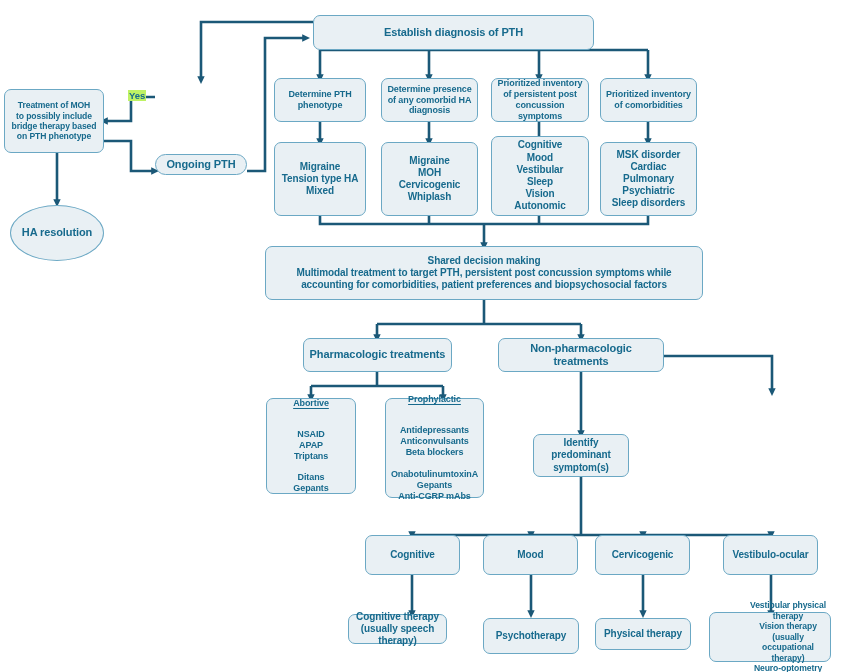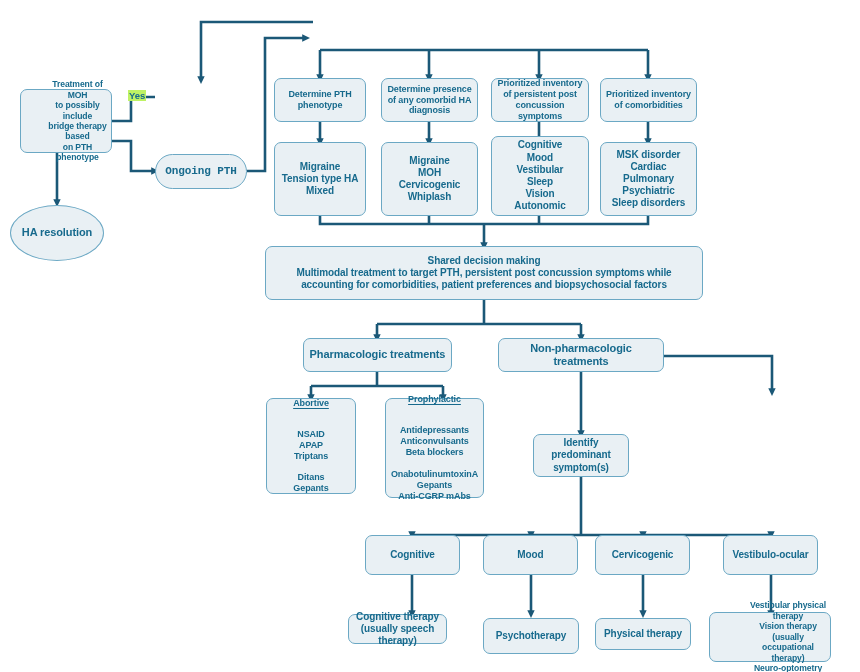--- a/index.html
+++ b/index.html
@@ -139,38 +139,41 @@
       <path d="M539,216 L539,224"></path>
 
       <path d="M484,300 L484,324 L377,324 M484,324 L581,324"></path>
 
       <path d="M377,372 L377,386 L311,386 M377,386 L443,386"></path>
 
       <path d="M581,477 L581,535 L412,535 M581,535 L771,535"></path>
     </g>
   </svg>
 
-  <div class="node rect f85" style="left:20px; top:89px; width:92px; height:64px;padding-left:23px;">
+  <div class="node rect f85" style="left:4px; top:89px; width:100px; height:64px;">
     <span class="txt">Treatment of MOH
 to possibly include
 bridge therapy based
 on PTH phenotype</span>
   </div>
 
   <div class="node ellipse f11" style="left:10px; top:205px; width:94px; height:56px;">
     <span class="txt">HA resolution</span>
   </div>
 
 
-  <div class="node pill f11" style="left:155px; top:154px; width:92px; height:35px;font-family:Liberation Mono, monospace;">
+  <div class="node pill f11" style="left:155px; top:154px; width:92px; height:21px;">
     <span class="txt">Ongoing PTH</span>
   </div>
 
   <div class="edge-label" style="left:128px; top:90px;">Yes</div>
 
+  <div class="node rect f11" style="left:313px; top:15px; width:281px; height:35px;">
+    <span class="txt">Establish diagnosis of PTH</span>
+  </div>
 
   <div class="node rect f9" style="left:274px; top:78px; width:92px; height:44px;justify-content:center;">
     <span class="txt">Determine PTH
 phenotype</span>
   </div>
   <div class="node rect f9" style="left:381px; top:78px; width:97px; height:44px;">
     <span class="txt">Determine presence
 of any comorbid HA
 diagnosis</span>
   </div>

